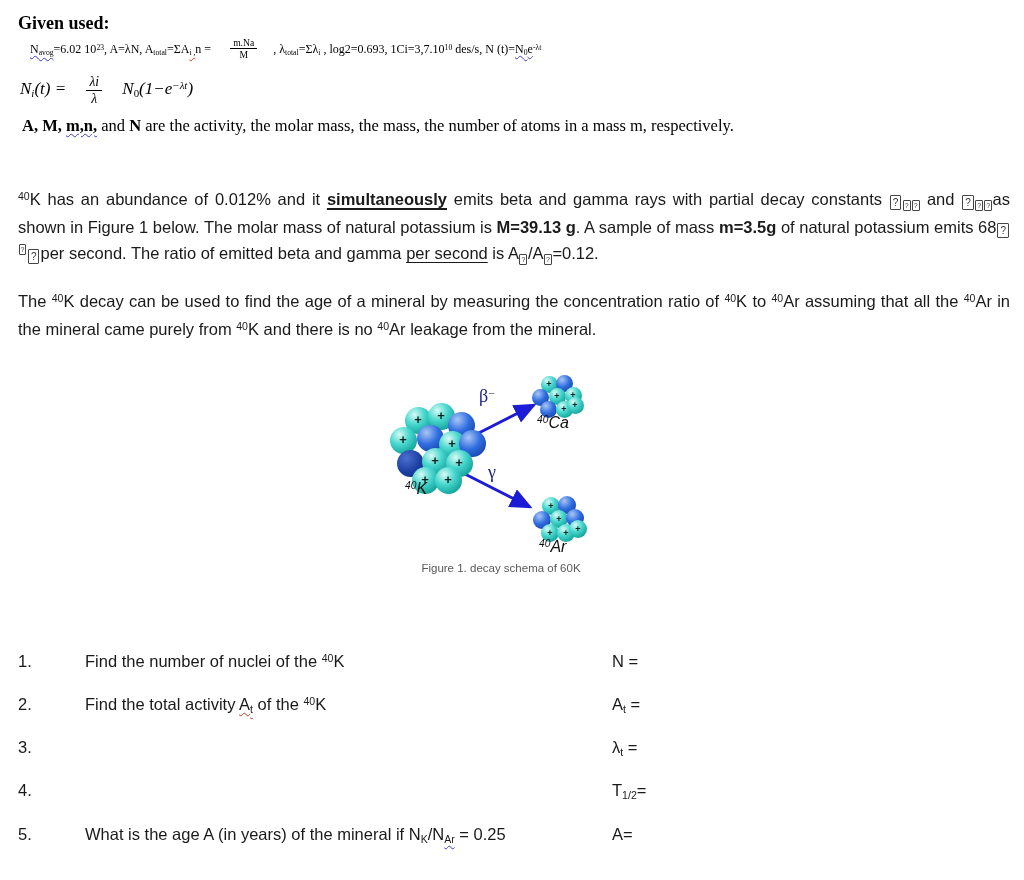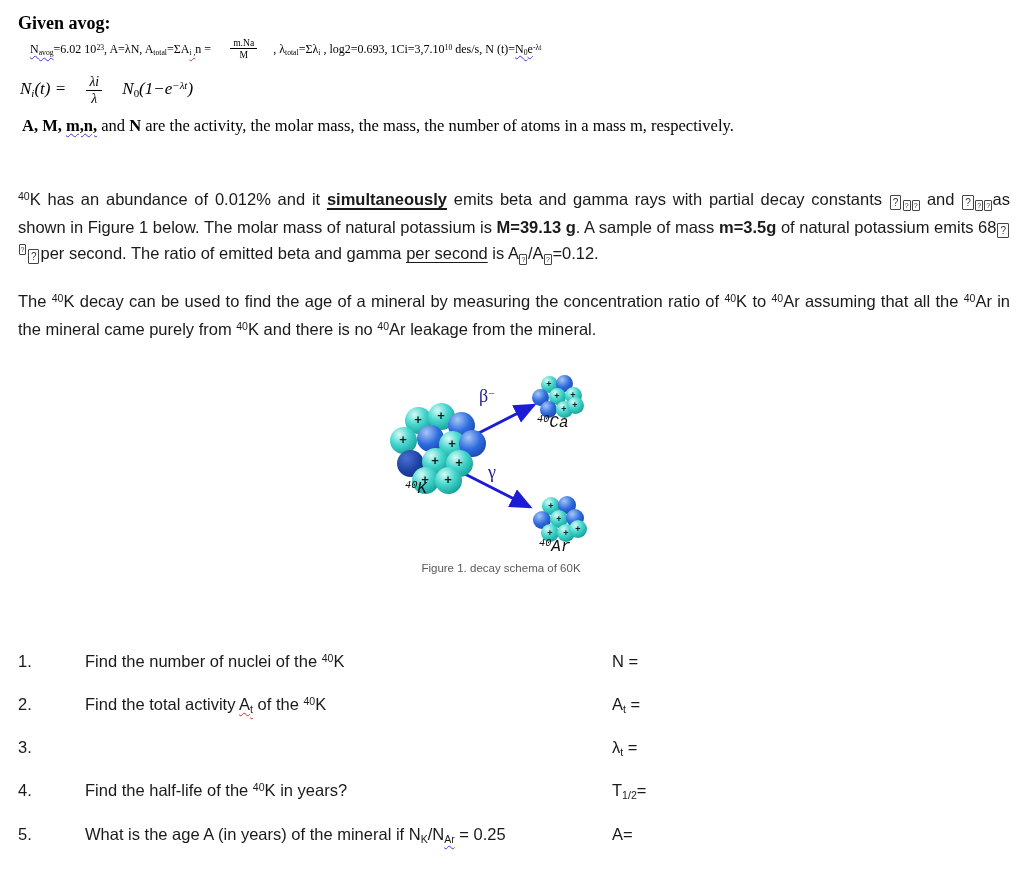--- a/index.html
+++ b/index.html
@@ -57,35 +57,35 @@
   .figure { left:375px; top:370px; width:252px; height:218px; }
   .nucleus { position:absolute; }
   .sph { position:absolute; border-radius:50%; }
   .sph.c  { background:radial-gradient(circle at 35% 28%, #d8f9f4 0%, #49d8cf 38%, #18a89f 74%, #0b7d76 100%); }
   .sph.n  { background:radial-gradient(circle at 35% 28%, #a8c6f6 0%, #2f6de0 45%, #1b47ad 80%, #123684 100%); }
   .sph.nd { background:radial-gradient(circle at 35% 30%, #4a6fd0 0%, #1b3fa0 55%, #102a70 100%); }
   .sph .plus { position:absolute; left:50%; top:50%; transform:translate(-50%,-54%);
                color:#07211f; font-weight:bold; font-family:"Liberation Sans",sans-serif; }
   .arrow-layer { position:absolute; left:0; top:0; width:252px; height:218px; }
   .ray-label { position:absolute; font-family:"Liberation Serif", serif; color:#1c1c8e; font-size:18px; }
-  .nuc-label { position:absolute; font-family:Liberation Mono, monospace; font-style:italic; font-size:16px; color:#111; }
+  .nuc-label { position:absolute; font-family:Liberation Sans, sans-serif; font-style:italic; font-size:16px; color:#111; }
   .fig-caption { position:absolute; left:0; top:192px; width:100%; text-align:center;
                  font-family:"Liberation Sans", sans-serif; font-size:11.5px; color:#595959; }
 
   
   .q-row { position:absolute; left:0; width:1024px; height:26px;
            font-family:"Liberation Sans", sans-serif; font-size:16.5px; color:#1a1a1a; }
   .q-num { position:absolute; left:18px; }
   .q-text { position:absolute; left:85px; white-space:nowrap; }
   .q-ans { position:absolute; left:612px; white-space:nowrap; }
 </style>
 </head>
 <body>
 
-<div class="abs given-title">Given avog:</div>
+<div class="abs given-title">Given used:</div>
 <div class="abs formula-line"><span class="wb">N</span><span class="sub wb">avog</span><span>=6.02 10</span><span class="sup">23</span><span>, A=λN, A</span><span class="sub">total</span><span>=ΣA</span><span class="sub wr">i ,</span><span>n = </span><span class="frac"><span class="fnum">m.Na</span><span class="fden">M</span></span><span>, λ</span><span class="sub">total</span><span>=Σλ</span><span class="sub">i</span><span> , log2=0.693, 1Ci=3,7.10</span><span class="sup">10</span><span> des/s, N (t)=</span><span class="wb">N</span><span class="sub wb">0</span><span class="wb">e</span><span class="sup">-λt</span></div>
 <div class="abs math-line"><span class="i">N</span><span class="sub i">i</span><span class="i">(t) = </span><span class="frac i"><span class="fnum">λi</span><span class="fden">λ</span></span><span class="i"> N</span><span class="sub">0</span><span class="i">(1−e</span><span class="sup i">−λt</span><span class="i">)</span></div>
 <div class="abs defs-line"><span class="b">A, M, </span><span class="b wb">m,n,</span><span> and </span><span class="b">N</span><span> are the activity, the molar mass, the mass, the number of atoms in a mass m, respectively.</span></div>
 
 <div class="abs para para1"><span class="sup">40</span><span>K has an abundance of 0.012% and it </span><span class="b u">simultaneously</span><span> emits beta and gamma rays with partial decay constants </span><span class="tofu">?</span><span class="tofu-sm">?</span><span class="tofu-sm">?</span><span> and </span><span class="tofu">?</span><span class="tofu-sm">?</span><span class="tofu-sm">?</span><span>as shown in Figure 1 below. The molar mass of natural potassium is </span><span class="b">M=39.13 g</span><span>. A sample of mass </span><span class="b">m=3.5g</span><span> of natural potassium emits 68</span><span class="tofu">?</span><span class="tofu-sup">?</span><span class="tofu">?</span><span>per second. The ratio of emitted beta and gamma </span><span class="u">per second</span><span> is A</span><span class="tofu-sm">?</span><span>/A</span><span class="tofu-sm">?</span><span>=0.12.</span></div>
 <div class="abs para para2"><span>The </span><span class="sup">40</span><span>K decay can be used to find the age of a mineral by measuring the concentration ratio of </span><span class="sup">40</span><span>K to </span><span class="sup">40</span><span>Ar assuming that all the </span><span class="sup">40</span><span>Ar in the mineral came purely from </span><span class="sup">40</span><span>K and there is no </span><span class="sup">40</span><span>Ar leakage from the mineral.</span></div>
 
 <div class="abs figure">
 
   <svg class="arrow-layer" viewBox="0 0 252 218" xmlns="http://www.w3.org/2000/svg">
@@ -189,21 +189,20 @@
     <span class="q-num">2.</span>
     <span class="q-text"><span>Find the total activity </span><span class="wr">A</span><span class="sub wr">t</span><span> of the </span><span class="sup">40</span><span>K</span></span>
     <span class="q-ans"><span>A</span><span class="sub">t</span><span> =</span></span>
   </div>
   <div class="q-row" style="top:738px;">
     <span class="q-num">3.</span>
     <span class="q-ans"><span>λ</span><span class="sub">t</span><span> =</span></span>
   </div>
   <div class="q-row" style="top:781px;">
     <span class="q-num">4.</span>
-    <span class="q-text"><span>Find the half-life of the </span><span class="sup">40</span><span>K in years?</span></span>
     <span class="q-ans"><span>T</span><span class="sub">1/2</span><span>=</span></span>
   </div>
   <div class="q-row" style="top:825px;">
     <span class="q-num">5.</span>
     <span class="q-text"><span>What is the age A (in years) of the mineral if  N</span><span class="sub">K</span><span>/N</span><span class="sub wb">Ar</span><span> = 0.25</span></span>
     <span class="q-ans"><span>A=</span></span>
   </div>
 </div>
 
 </body></html>

